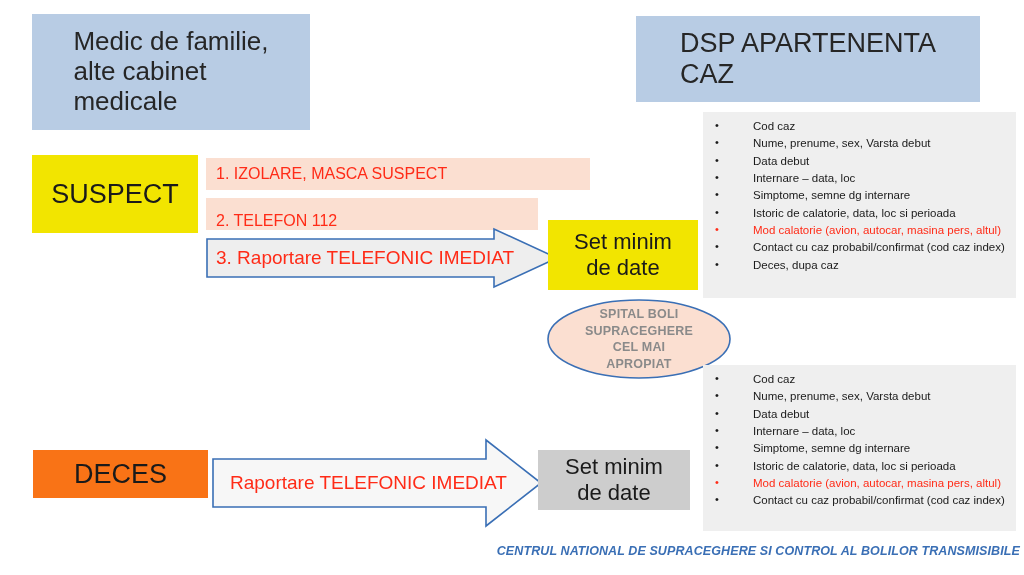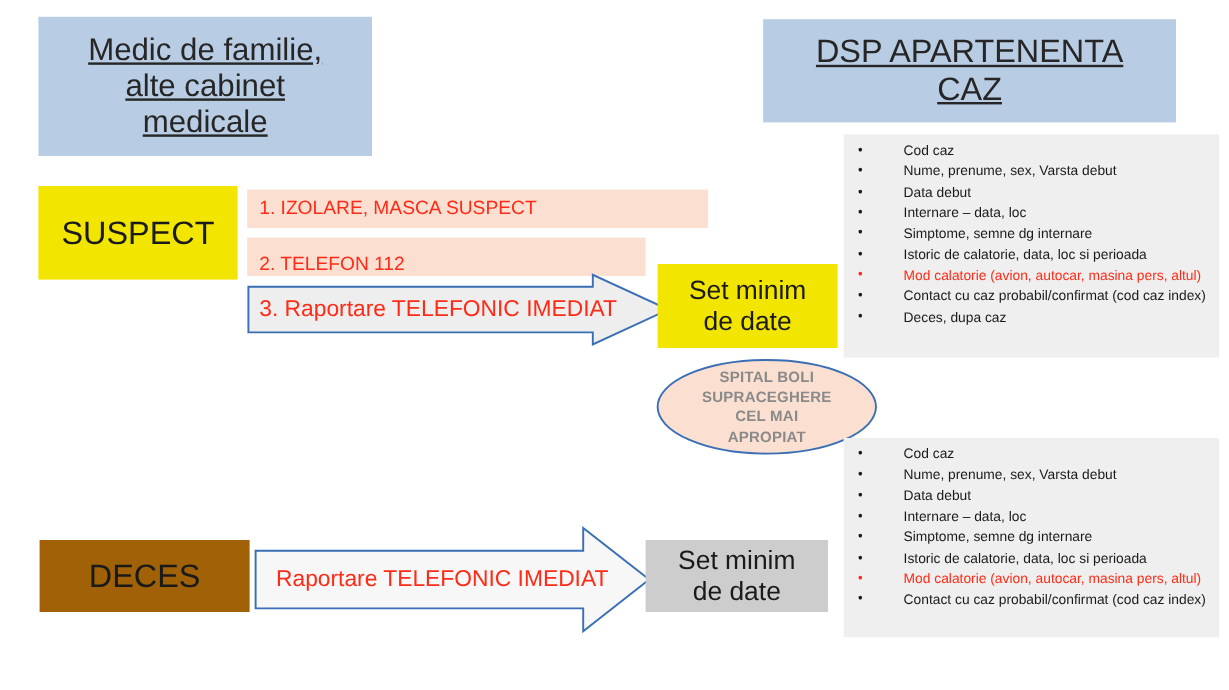--- a/index.html
+++ b/index.html
@@ -23,24 +23,23 @@
   }
   .abs { position: absolute; box-sizing: border-box; }
 
   
   .hdr-blue {
     background: #b8cce4;
     color: #262626;
     display: flex;
     align-items: center;
     justify-content: center;
-    text-align: center;
+    text-align: left;
     line-height: 1.15;
     font-weight: 400;
-    text-decoration: underline;
   }
   #hdr-left {
     left: 32px; top: 14px; width: 278px; height: 116px;
     font-size: 26px;
   }
   #hdr-right {
     left: 596px; top: 16px; width: 344px; height: 86px;
     font-size: 27px;
     margin-left: 40px;
   }
@@ -52,22 +51,22 @@
     justify-content: center;
     text-align: right;
     color: #1a1a1a;
     font-size: 27px;
   }
   #suspect-box {
     left: 32px; top: 155px; width: 166px; height: 78px;
     background: #f2e500;
   }
   #deces-box {
-    left: 33px; top: 450px; width: 175px; height: 60px;
-    background: #a16207;
+    left: 33px; top: 450px; width: 175px; height: 48px;
+    background: #f97316;
   }
 
   
   .step-pink {
     background: #fbdfd1;
     color: #ff2b17;
     font-size: 16px;
     display: flex;
     align-items: center;
     padding-left: 10px;
@@ -304,14 +303,17 @@
           <span class="dot">•</span>
           <span class="txt">Mod calatorie (avion, autocar, masina pers, altul)</span>
         </div>
         <div class="bullet-row">
           <span class="dot">•</span>
           <span class="txt">Contact cu caz probabil/confirmat (cod caz index)</span>
         </div>
       </div>
   </div>
 
+  <div class="abs" id="footer">
+    <span>CENTRUL NATIONAL DE SUPRACEGHERE SI CONTROL AL BOLILOR TRANSMISIBILE</span>
+  </div>
 
 </div>
 
 </body></html>

